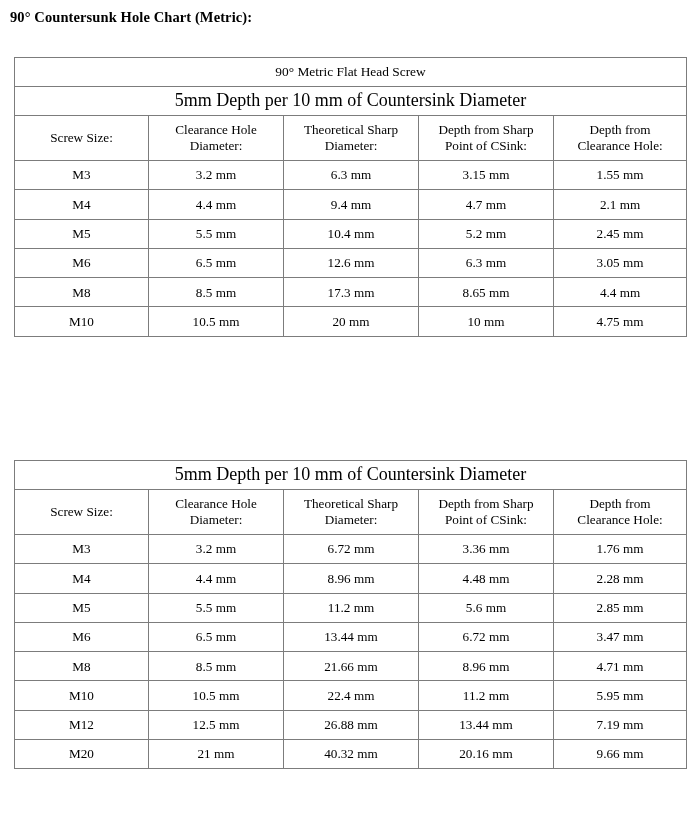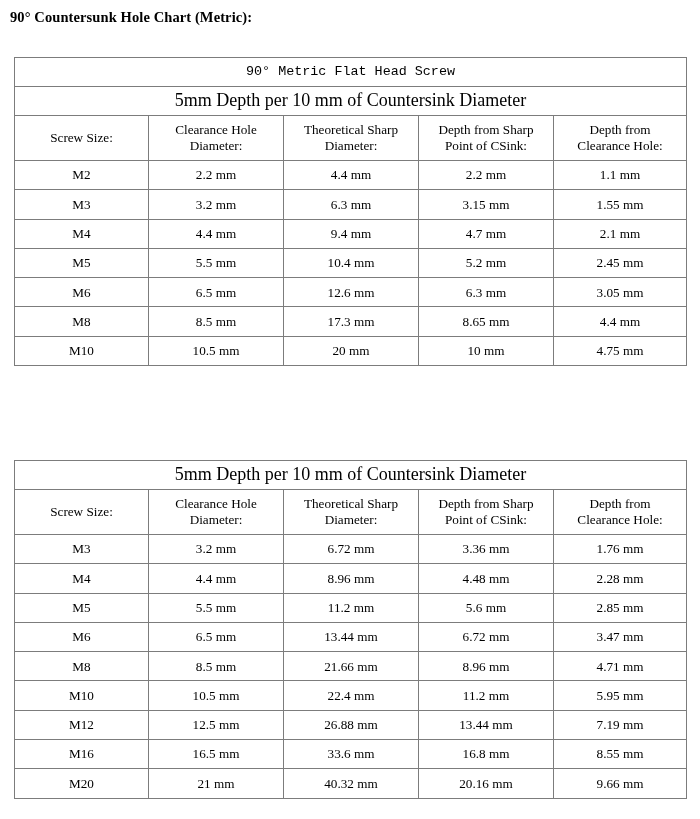--- a/index.html
+++ b/index.html
@@ -44,21 +44,20 @@
     border: 1px solid #7c7c7c;
     text-align: center;
     vertical-align: middle;
     font-weight: normal;
     padding: 0;
     line-height: 1.18;
   }
   .title-row td {
     height: 28px;
     font-size: 13.4px;
-    font-family: Liberation Mono, monospace;
   }
   .subtitle-row td {
     height: 28px;
     font-size: 18px;
   }
   .colhead-row th {
     height: 44px;
     padding: 0 4px;
     font-size: 13.2px;
   }
@@ -109,27 +108,20 @@
         <th>
           <span>Depth from Sharp</span><br>
           <span>Point of CSink:</span>
         </th>
         <th>
           <span>Depth from</span><br>
           <span>Clearance Hole:</span>
         </th>
       </tr>
       <tr class="data-row">
-        <td>M2</td>
-        <td>2.2 mm</td>
-        <td>4.4 mm</td>
-        <td>2.2 mm</td>
-        <td>1.1 mm</td>
-      </tr>
-      <tr class="data-row">
         <td>M3</td>
         <td>3.2 mm</td>
         <td>6.3 mm</td>
         <td>3.15 mm</td>
         <td>1.55 mm</td>
       </tr>
       <tr class="data-row">
         <td>M4</td>
         <td>4.4 mm</td>
         <td>9.4 mm</td>
@@ -243,27 +235,20 @@
         <td>5.95 mm</td>
       </tr>
       <tr class="data-row">
         <td>M12</td>
         <td>12.5 mm</td>
         <td>26.88 mm</td>
         <td>13.44 mm</td>
         <td>7.19 mm</td>
       </tr>
       <tr class="data-row">
-        <td>M16</td>
-        <td>16.5 mm</td>
-        <td>33.6 mm</td>
-        <td>16.8 mm</td>
-        <td>8.55 mm</td>
-      </tr>
-      <tr class="data-row">
         <td>M20</td>
         <td>21 mm</td>
         <td>40.32 mm</td>
         <td>20.16 mm</td>
         <td>9.66 mm</td>
       </tr>
     </tbody>
   </table>
 
 </div>

